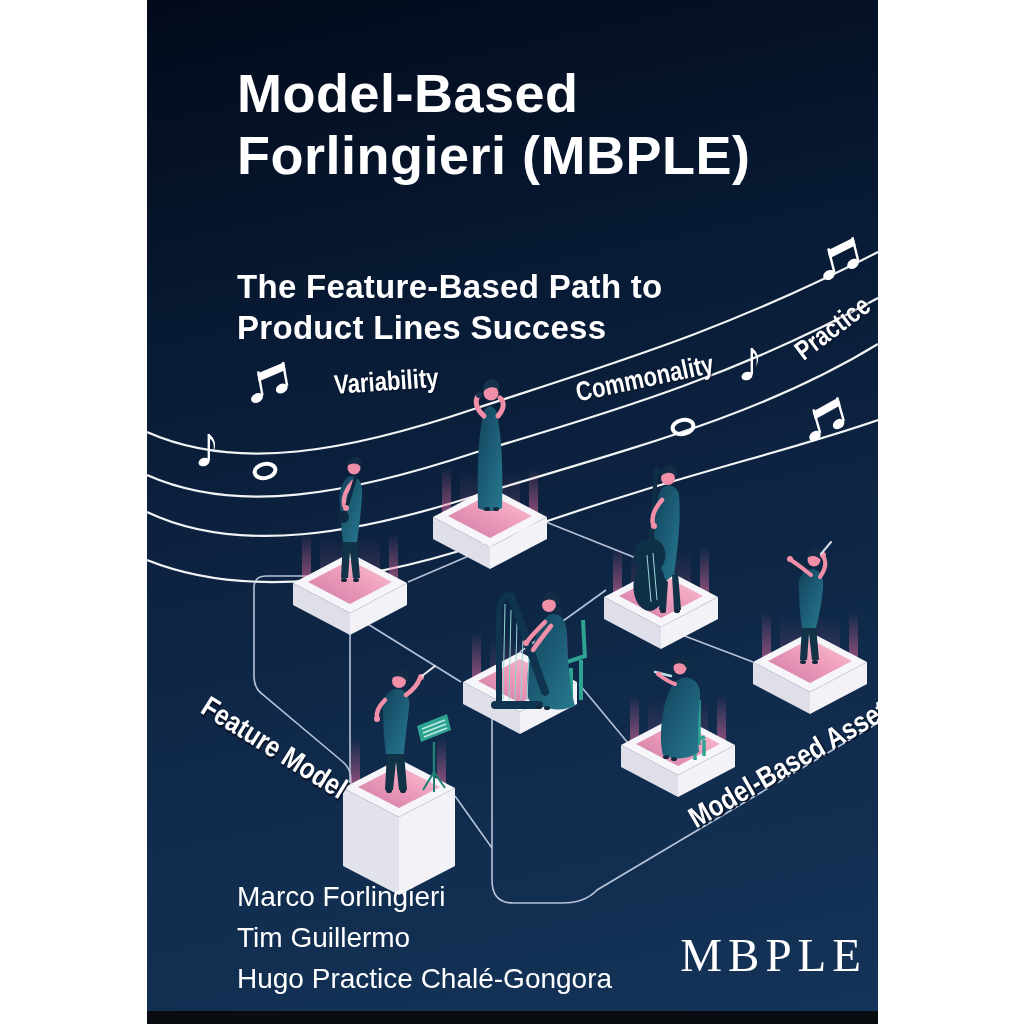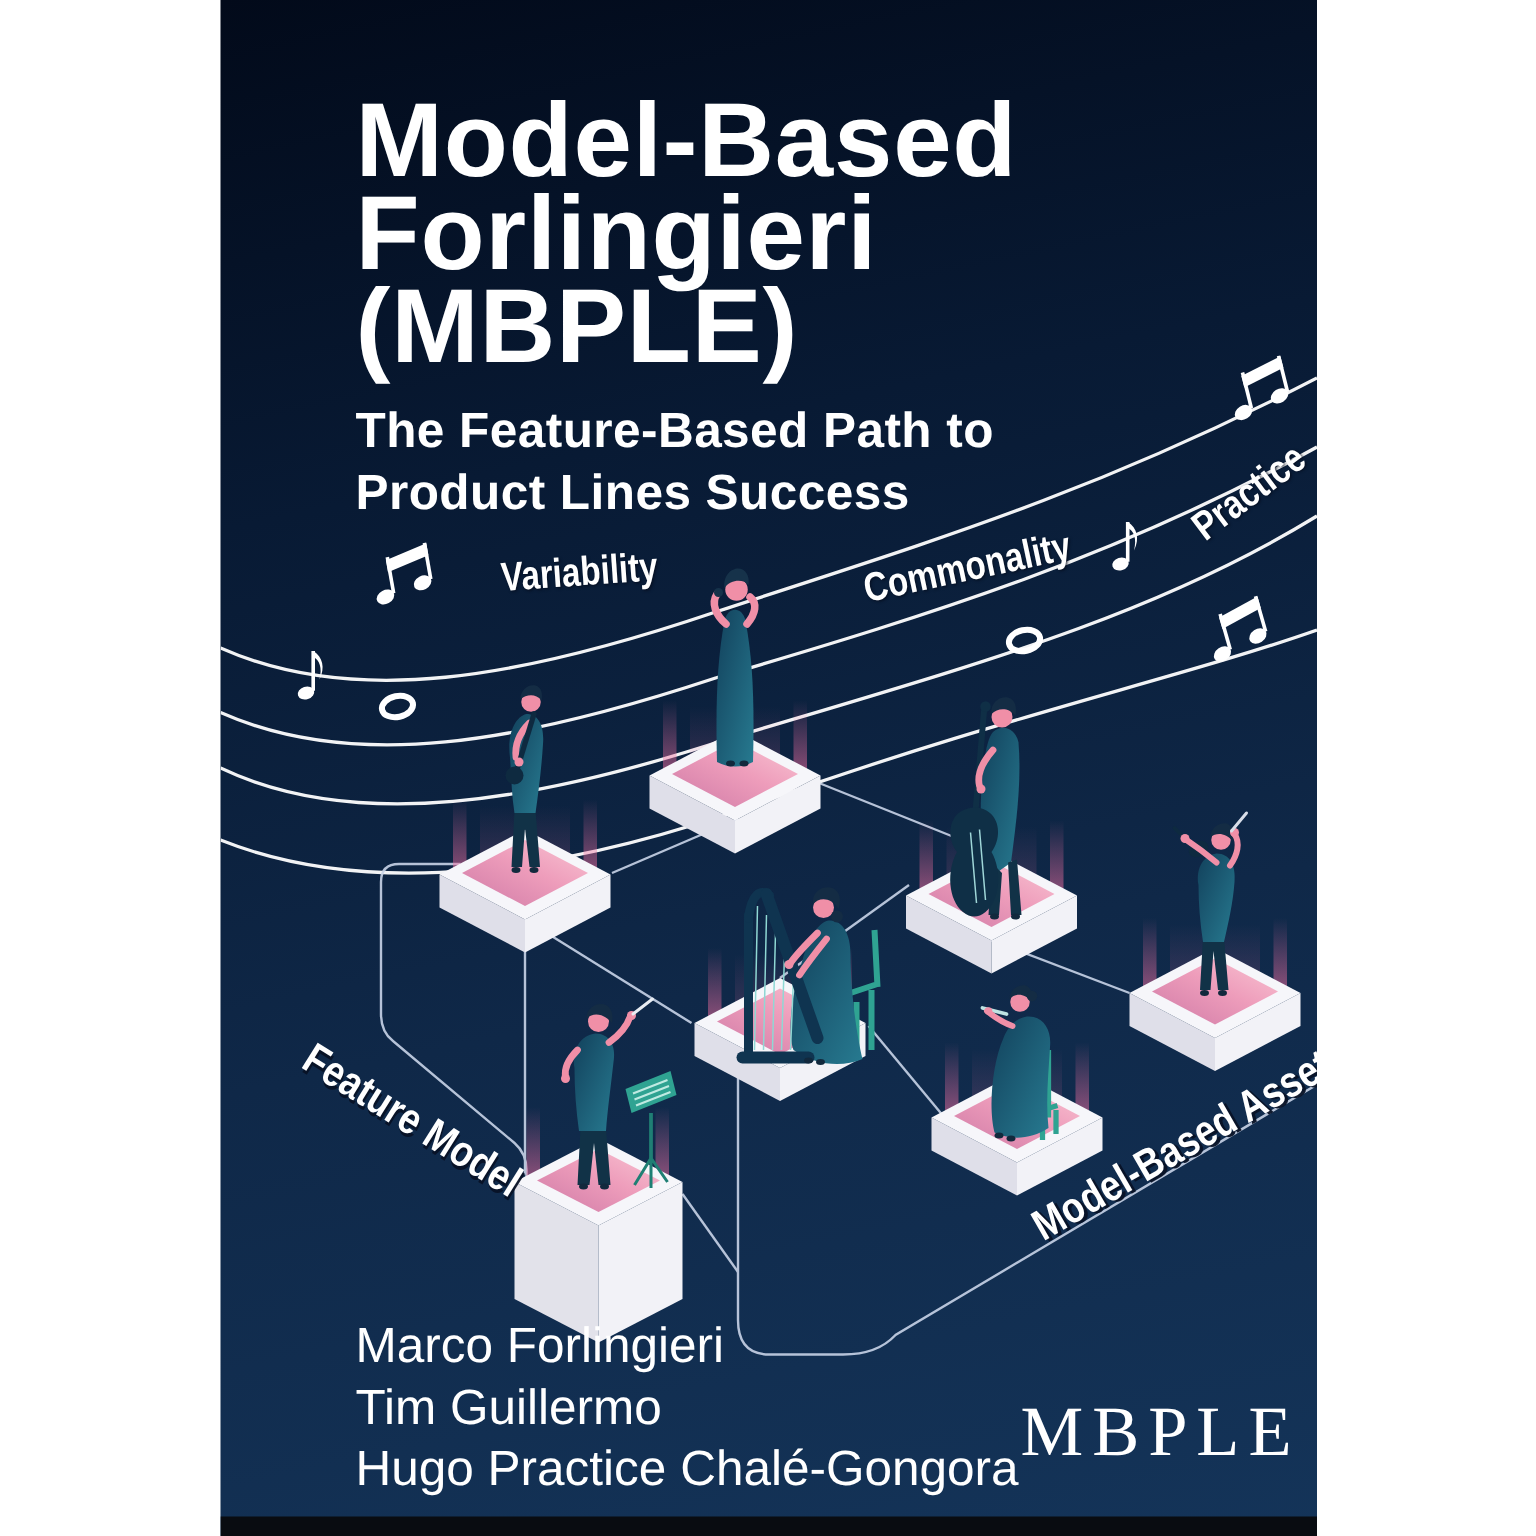--- a/index.html
+++ b/index.html
@@ -11,42 +11,42 @@
     position:absolute;left:147px;top:0;width:731px;height:1024px;
     background:linear-gradient(168deg,#020a1a 0%, #081a34 30%, #0f2848 62%, #143459 100%);
     overflow:hidden;
   }
   .bottom-edge{
     position:absolute;left:0;bottom:0;width:731px;height:13px;background:#090c11;
   }
   .art{position:absolute;left:0;top:0;width:731px;height:1012px;}
   .title{
     position:absolute;left:90px;top:62px;margin:0;color:#ffffff;
-    font-size:70px;font-weight:700;line-height:62px;letter-spacing:0.5px;
+    font-size:54px;font-weight:700;line-height:62px;letter-spacing:0.5px;
   }
   .title span{display:block;}
   .subtitle{
     position:absolute;left:90px;top:266px;margin:0;color:#ffffff;
     font-size:33px;font-weight:600;line-height:41px;letter-spacing:0.3px;
   }
   .subtitle span{display:block;}
   .staff-label{
     position:absolute;color:#ffffff;font-weight:700;white-space:nowrap;
     text-shadow:1px 1px 2px rgba(5,12,28,.75);
   }
   .lbl-variability{left:186px;top:370px;font-size:27px;transform:rotate(-4deg) scaleX(.82);transform-origin:left top;}
   .lbl-commonality{left:426px;top:378px;font-size:27px;transform:rotate(-12deg) scaleX(.82);transform-origin:left top;}
   .lbl-practice{left:642px;top:342px;font-size:27px;transform:rotate(-37deg) scaleX(.82);transform-origin:left top;}
   .lbl-feature-model{left:66px;top:690px;font-size:29px;transform:rotate(32deg) scaleX(.84);transform-origin:left top;
     text-shadow:2px 2px 0 rgba(8,18,38,.95);}
   .lbl-mba{left:536px;top:806px;font-size:29px;transform:rotate(-30deg) scaleX(.84);transform-origin:left top;
     text-shadow:2px 2px 0 rgba(8,18,38,.95);}
   .authors{
     position:absolute;left:90px;top:876px;color:#ffffff;
-    font-size:33px;font-weight:500;line-height:41px;
+    font-size:28px;font-weight:500;line-height:41px;
   }
   .authors div{white-space:nowrap;}
   .wiley{
     position:absolute;left:520px;top:928px;width:200px;text-align:right;
     color:#ffffff;font-family:"Liberation Serif", serif;
     font-size:47px;font-weight:400;letter-spacing:6px;
   }
 </style>
 </head>
 <body>

